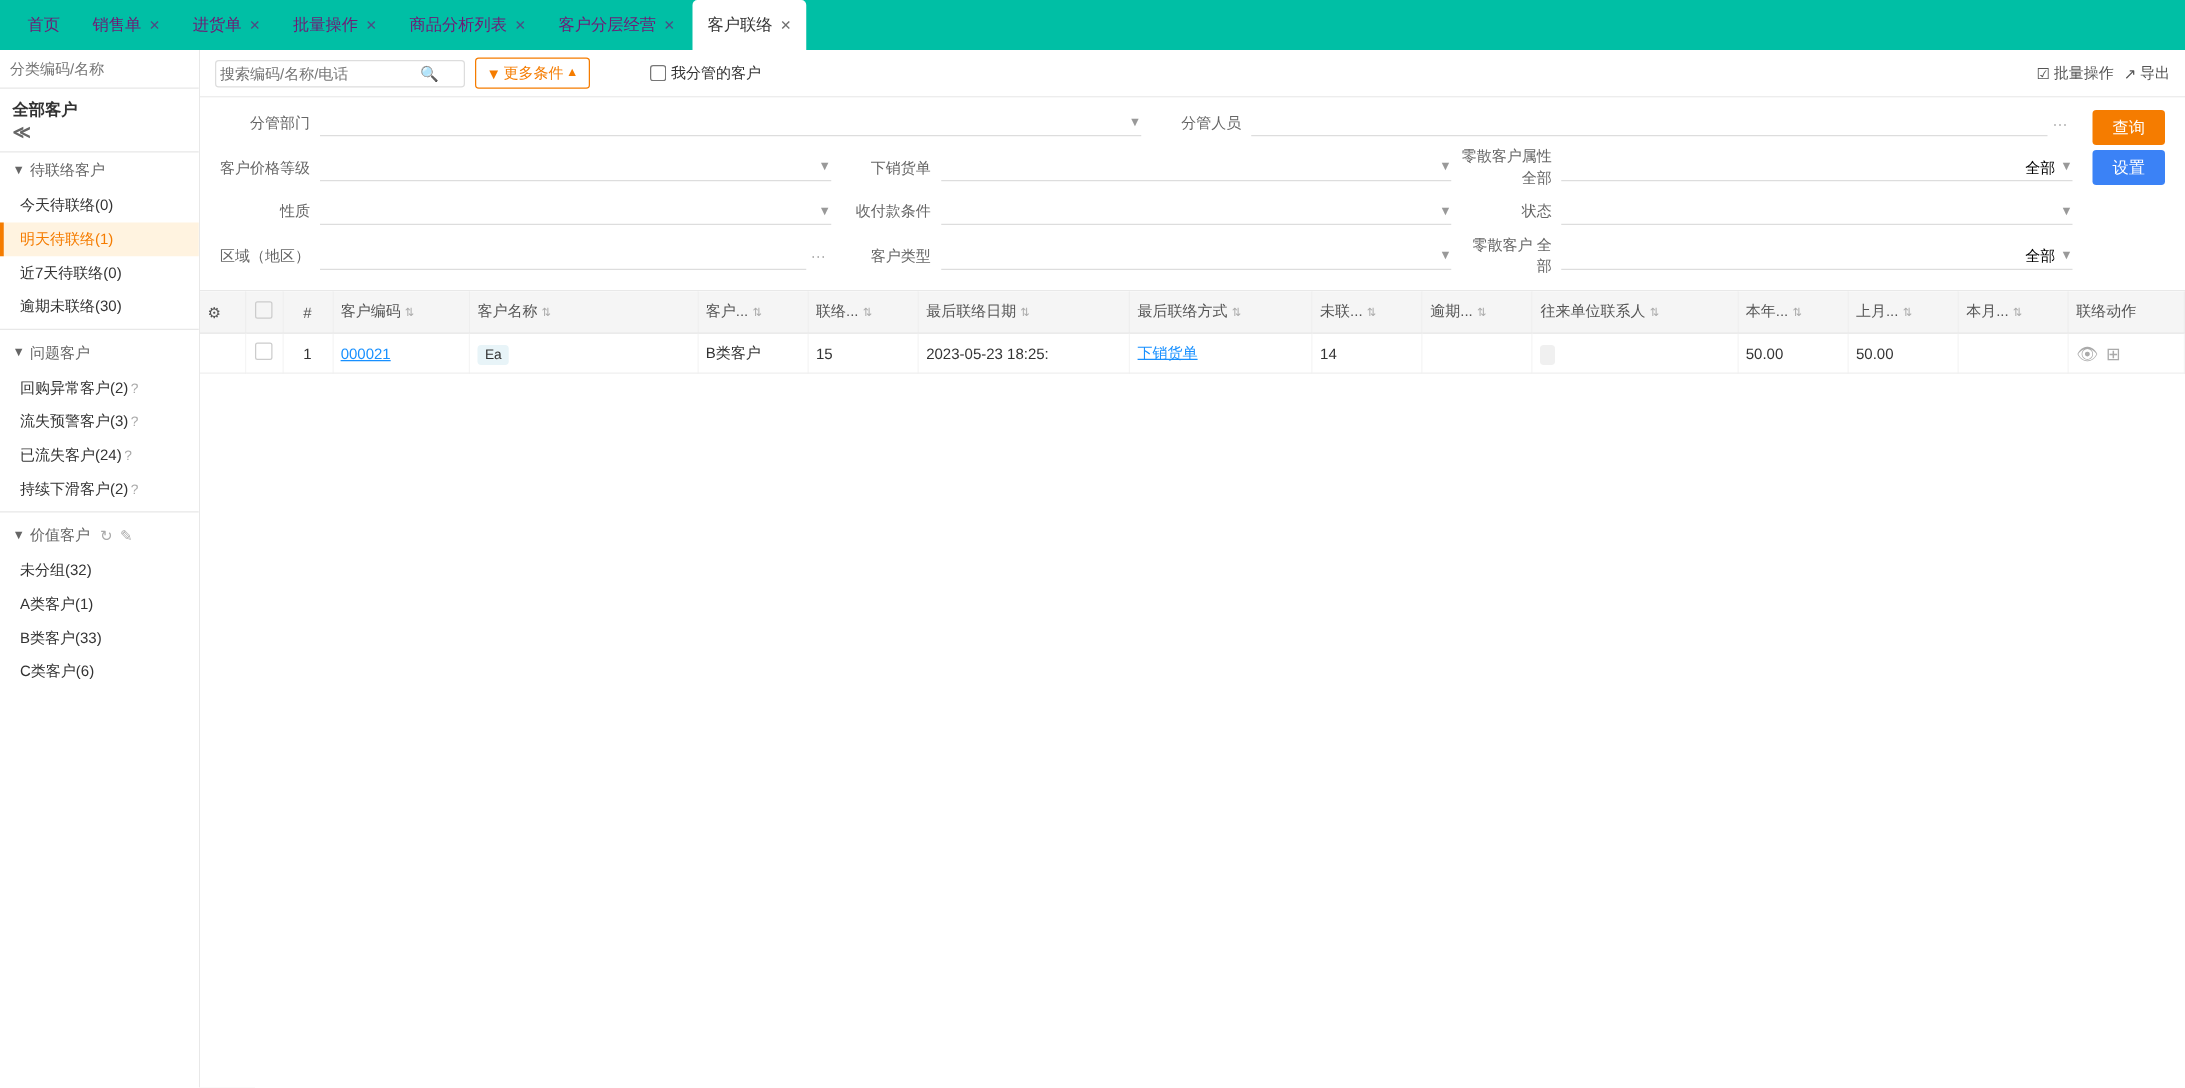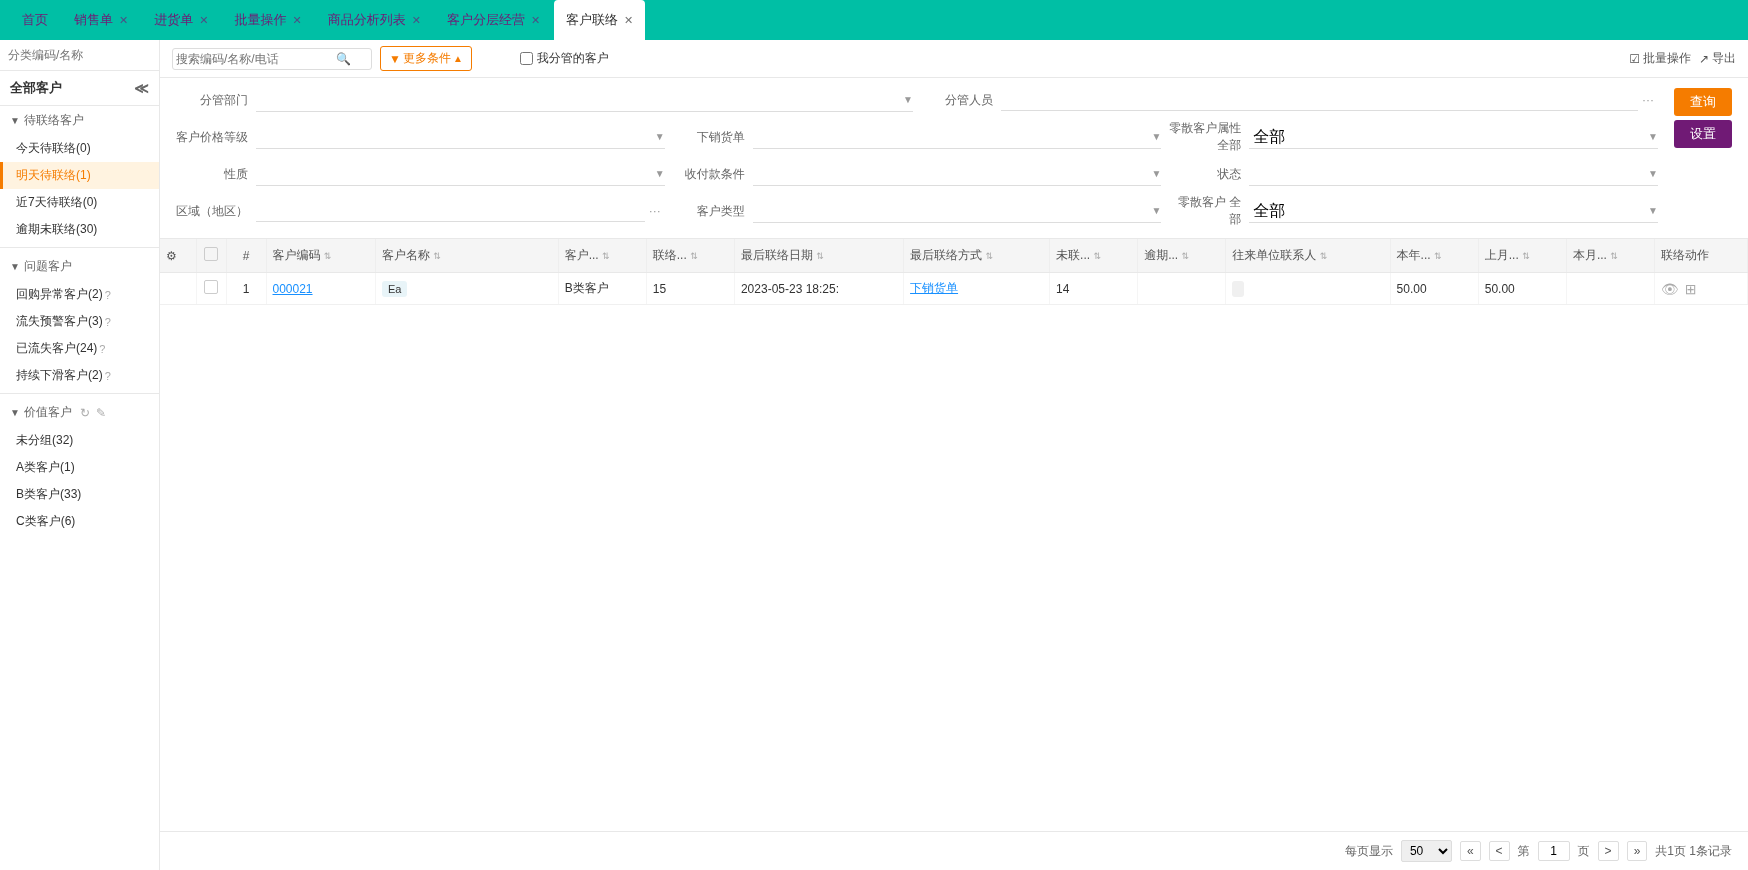--- a/index.html
+++ b/index.html
@@ -11,21 +11,21 @@
     .nav-item.active { background: #fff; color: #333; border-radius: 4px 4px 0 0; }
     .nav-item .close-x { margin-left: 6px; font-size: 11px; opacity: 0.7; }
 
     
     .main-layout { display: flex; height: calc(870px - 40px); }
 
     
     .sidebar { width: 160px; background: #fff; border-right: 1px solid #e8e8e8; overflow-y: auto; flex-shrink: 0; }
     .sidebar-search { padding: 8px; display: flex; align-items: center; border-bottom: 1px solid #e8e8e8; }
     .sidebar-search input { flex: 1; border: none; outline: none; font-size: 12px; color: #be185d; }
-    .sidebar-all { padding: 8px 10px; font-weight: bold; font-size: 13px; display: flex; align-items: center; justify-content: space-between; border-bottom: 1px solid #e8e8e8; }
+    .sidebar-all { padding: 8px 10px; font-weight: bold; font-size: 13px; display: flex; justify-content: space-between; border-bottom: 1px solid #e8e8e8; flex-direction: column; }
     .sidebar-all .icon-grid { color: #666; font-size: 14px; }
     .sidebar-section-title { padding: 6px 10px; color: #666; font-size: 12px; display: flex; align-items: center; gap: 4px; }
     .sidebar-item { padding: 5px 10px 5px 16px; cursor: pointer; color: #333; font-size: 12px; display: flex; align-items: center; }
     .sidebar-item.active { background: #fff3e0; color: #f57c00; border-left: 3px solid #f57c00; padding-left: 13px; }
     .sidebar-divider { height: 1px; background: #e8e8e8; margin: 4px 0; }
 
     
     .content-area { flex: 1; display: flex; flex-direction: column; overflow: hidden; }
 
     
@@ -40,25 +40,25 @@
 
     
     .adv-filter { background: #fff; border-bottom: 1px solid #e8e8e8; padding: 10px 16px; }
     .adv-row { display: flex; align-items: center; margin-bottom: 8px; gap: 8px; }
     .adv-row:last-child { margin-bottom: 0; }
     .adv-field { display: flex; align-items: center; flex: 1; }
     .adv-label { width: 80px; color: #666; font-size: 12px; text-align: right; padding-right: 8px; flex-shrink: 0; }
     .adv-input { flex: 1; border: none; border-bottom: 1px solid #ddd; outline: none; font-size: 12px; padding: 3px 4px; background: transparent; }
     .adv-select { flex: 1; border: none; border-bottom: 1px solid #ddd; outline: none; font-size: 12px; padding: 3px 4px; background: transparent; appearance: none; cursor: pointer; display: flex; align-items: center; justify-content: space-between; position: relative; }
     .adv-select-wrap { flex: 1; display: flex; align-items: center; border-bottom: 1px solid #ddd; }
-    .adv-select-wrap select { flex: 1; border: none; outline: none; font-size: 16px; padding: 3px 4px; background: transparent; appearance: none; cursor: pointer; }
+    .adv-select-wrap select { flex: 1; border: none; outline: none; font-size: 12px; padding: 3px 4px; background: transparent; appearance: none; cursor: pointer; text-align: right; }
     .adv-chevron { color: #999; font-size: 10px; }
     .adv-ellipsis { color: #999; font-size: 12px; cursor: pointer; padding: 0 4px; }
     .query-btn { background: #f57c00; color: #fff; border: none; border-radius: 3px; padding: 5px 16px; cursor: pointer; font-size: 13px; }
-    .set-btn { background: #701a75; color: #fff; border: none; border-radius: 3px; padding: 5px 16px; cursor: pointer; font-size: 13px; }
+    .set-btn { background: #3b82f6; color: #fff; border: none; border-radius: 3px; padding: 5px 16px; cursor: pointer; font-size: 13px; }
     .btn-group-right { display: flex; flex-direction: column; gap: 4px; }
 
     
     .table-area { flex: 1; overflow: auto; background: #fff; margin: 0; }
     table { width: 100%; border-collapse: collapse; font-size: 12px; }
     thead tr { background: #f5f5f5; }
     th { padding: 8px 6px; text-align: left; border-bottom: 1px solid #e8e8e8; border-right: 1px solid #eee; color: #555; font-weight: normal; white-space: nowrap; }
     th.sortable { cursor: pointer; }
     td { padding: 7px 6px; border-bottom: 1px solid #f0f0f0; border-right: 1px solid #f5f5f5; color: #333; white-space: nowrap; }
     .col-no { width: 40px; text-align: center; }
@@ -423,30 +423,15 @@
               <div class="action-icons">
                 <span class="action-icon">👁</span>
                 <span class="action-icon">⊞</span>
               </div>
             </td>
           </tr>
         </tbody>
       </table>
     </div>
 
-    <div class="pagination">
-      <span class="pagination-label">每页显示</span>
-      <select class="page-size-select">
-        <option value="50">50</option>
-        <option value="100">100</option>
-      </select>
-      <button class="page-btn">«</button>
-      <button class="page-btn">&lt;</button>
-      <span class="pagination-label">第</span>
-      <input class="page-input" type="text" value="1" style="">
-      <span class="pagination-label">页</span>
-      <button class="page-btn">&gt;</button>
-      <button class="page-btn">»</button>
-      <span class="page-total">共1页 1条记录</span>
-    </div>
 
   </div>
 </div>
 
 </body></html>

